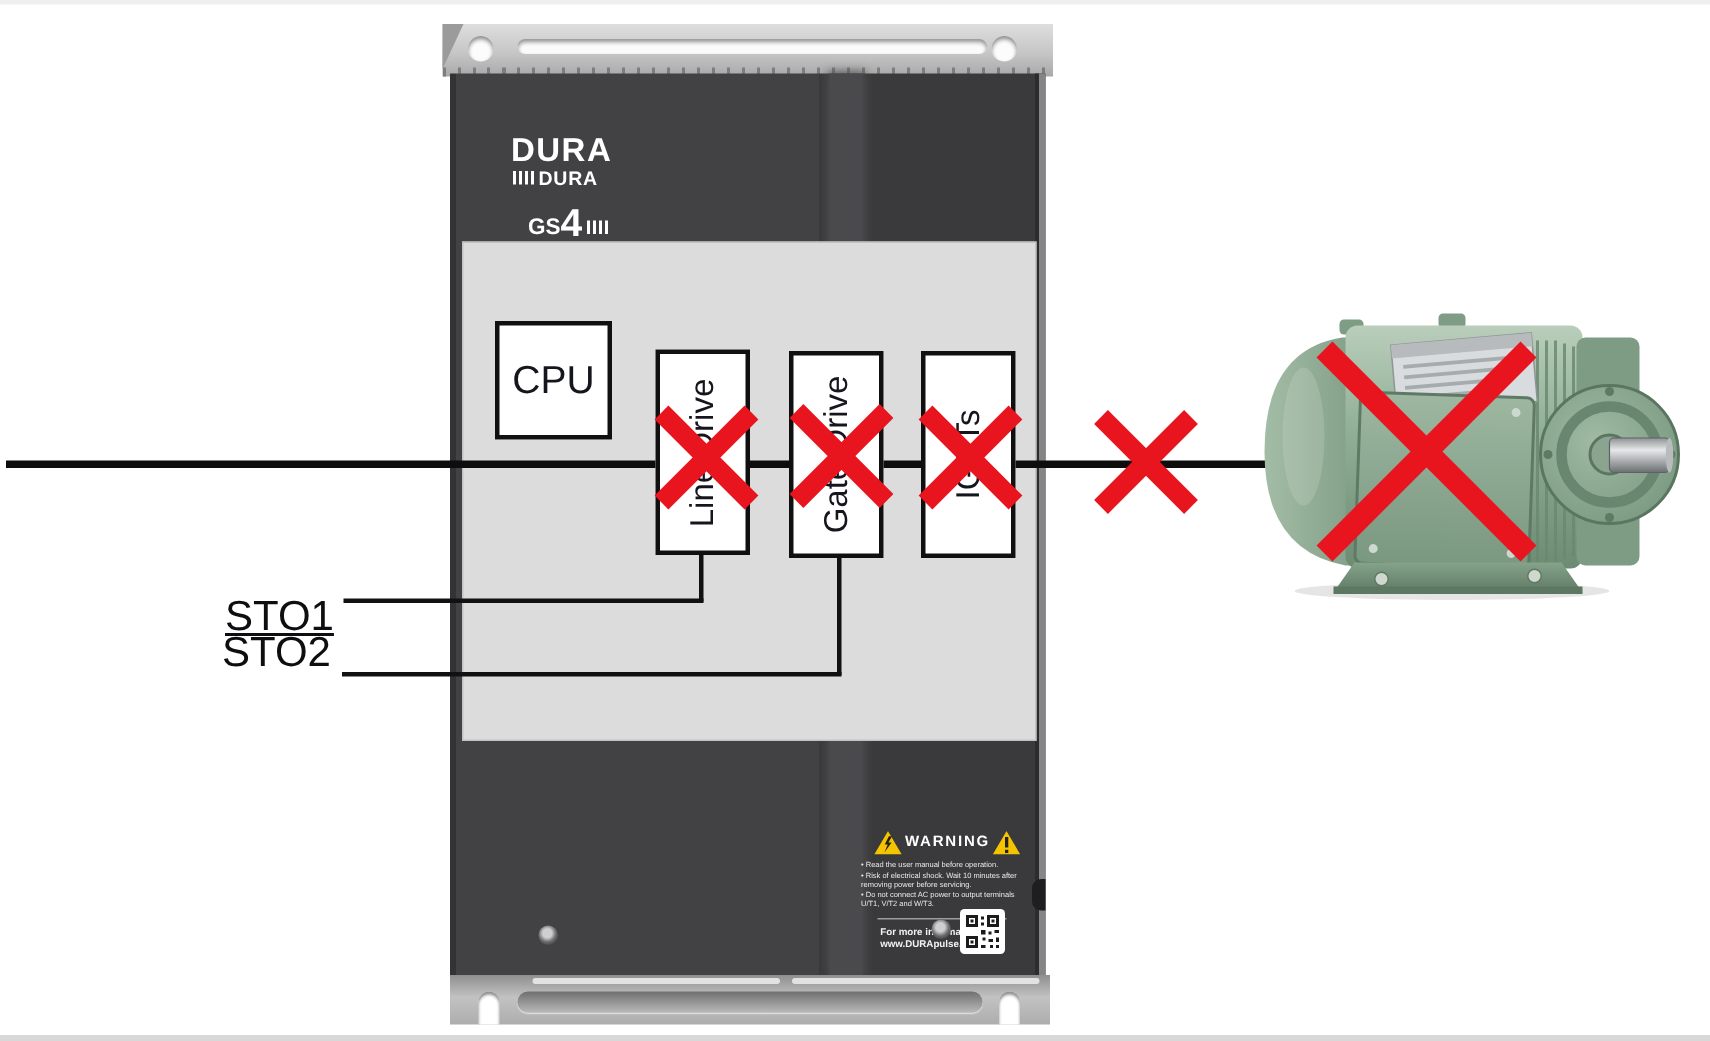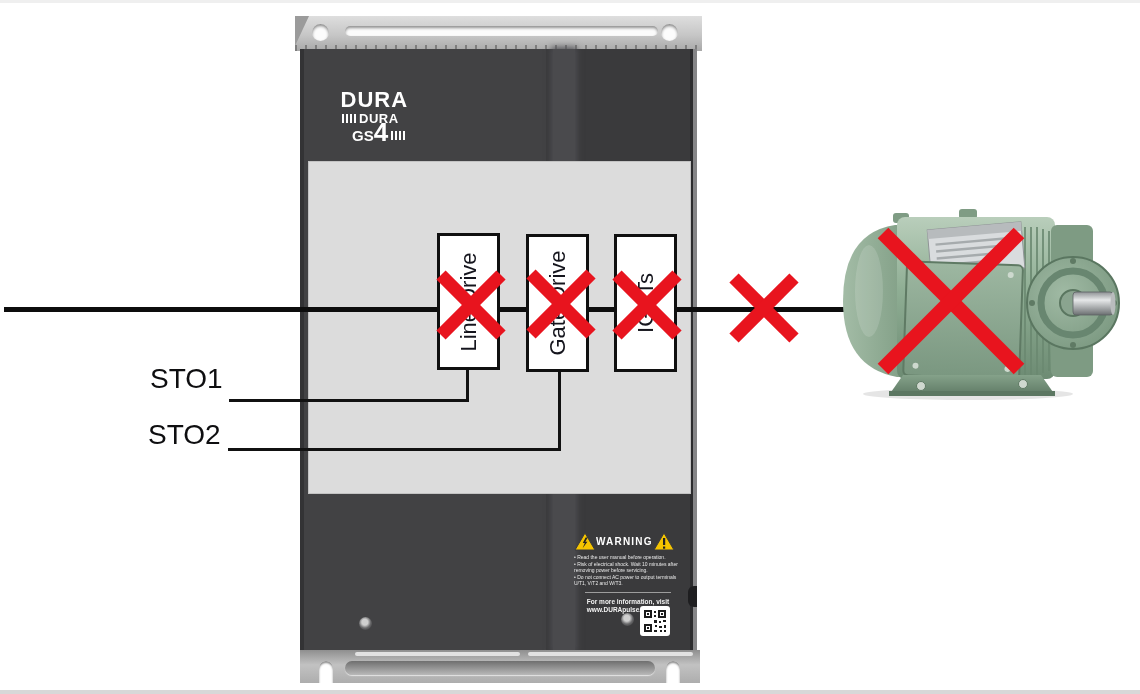--- a/index.html
+++ b/index.html
@@ -35,21 +35,21 @@
     box-shadow:0 0 6px 2px rgba(80,80,84,.9);}
   .right-sliver{position:absolute;left:690px;top:46px;width:7px;height:601px;z-index:1;
     background:linear-gradient(90deg,#2c2c2e 0 3px,#858587 3px);}
   .edge-notch{position:absolute;left:688px;top:583px;width:9px;height:21px;background:#1e1e20;
     border-radius:6px 0 0 6px;z-index:2;}
 
   
   .logo{position:absolute;left:338px;top:86px;color:#fff;z-index:2;line-height:1;}
   .logo .l1{font-size:22px;font-weight:800;letter-spacing:1px;text-align:right;}
   .logo .l2{font-size:13px;font-weight:800;letter-spacing:.5px;display:flex;align-items:center;margin-top:1px;margin-left:2px;}
-  .logo .l3{font-size:15px;font-weight:800;display:flex;align-items:center;margin-left:14px;margin-top:0px;}
+  .logo .l3{font-size:15px;font-weight:800;display:flex;align-items:center;margin-left:14px;margin-top:16px;}
   .logo .four{font-size:26px;font-weight:800;margin:-6px 1px 0 0;}
   .bars{display:inline-block;width:15px;height:9px;margin:0 2px;
     background:repeating-linear-gradient(90deg,#fff 0 2px,rgba(0,0,0,0) 2px 4px);}
 
   
   .panel{position:absolute;left:308px;top:158px;width:383px;height:333px;z-index:2;
     background:var(--drive-panel);border:1px solid #c3c3c3;}
 
   
   .blk{position:absolute;background:#fff;border:3px solid #101010;z-index:6;
@@ -57,30 +57,30 @@
   .blk-label{color:#15151d;font-weight:500;}
   .blk.cpu{left:330px;top:211px;width:78px;height:79px;}
   .blk.cpu .blk-label{font-size:26px;}
   .blk.vert .blk-label{font-size:22px;transform:rotate(-90deg);white-space:nowrap;}
   .blk.ld{left:437px;top:230px;width:63px;height:137px;}
   .blk.gd{left:526px;top:231px;width:63px;height:138px;}
   .blk.ig{left:614px;top:231px;width:63px;height:138px;}
 
   
   .sto{position:absolute;font-size:28px;font-weight:500;color:#0e0e10;z-index:6;}
-  .sto1{left:150px;top:360px;} .sto2{left:148px;top:416px;}
+  .sto1{left:150px;top:392px;text-decoration:underline;} .sto2{left:148px;top:416px;}
   .conn{position:absolute;background:#111;z-index:5;}
   .c1h{left:229px;top:396px;width:240px;height:3px;}
   .c1v{left:466px;top:367px;width:3px;height:31px;}
   .c2h{left:228px;top:445px;width:333px;height:3px;}
   .c2v{left:558px;top:369px;width:3px;height:78px;}
 
   
   .warn{position:absolute;left:574px;top:529px;width:108px;z-index:2;color:#e9e9e9;}
-  .warn-head{display:flex;align-items:center;justify-content:flex-start;}
+  .warn-head{display:flex;align-items:center;justify-content:flex-end;margin-top:20px;}
   .warn-title{font-size:10px;font-weight:800;color:#fff;letter-spacing:1.2px;}
   .warn-bullets{margin-top:3px;font-size:5px;line-height:1.3;}
   .warn-bullets .b::before{content:"• ";}
   .warn-divider{margin:5px auto 0;width:86px;height:1px;background:#9d9d9d;}
   .warn-info{margin-top:5px;text-align:center;font-size:6.5px;font-weight:700;color:#f2f2f2;line-height:1.35;}
   .screw{position:absolute;width:13px;height:13px;border-radius:50%;z-index:2;
     background:radial-gradient(circle at 45% 40%,#cfcfcf 0 28%,#6a6a6c 55%,#242426 100%);}
   .s1{left:359px;top:614px;} .s2{left:621px;top:610px;}
   .qr{position:absolute;left:640px;top:603px;z-index:2;}
 
@@ -137,20 +137,23 @@
     </div>
   </div>
 
   <div class="panel"></div>
 
   <div class="conn c1h"></div>
   <div class="conn c1v"></div>
   <div class="conn c2h"></div>
   <div class="conn c2v"></div>
 
+  <div class="blk cpu">
+    <span class="blk-label">CPU</span>
+  </div>
   <div class="blk vert ld">
     <span class="blk-label">Line Drive</span>
   </div>
   <div class="blk vert gd">
     <span class="blk-label">Gate Drive</span>
   </div>
   <div class="blk vert ig">
     <span class="blk-label">IGBTs</span>
   </div>
 

